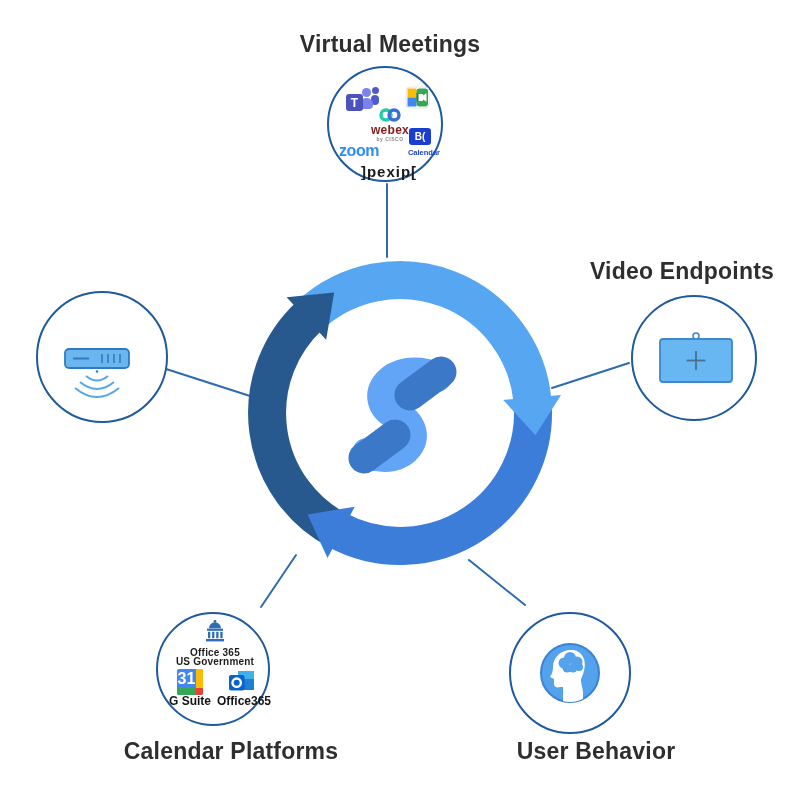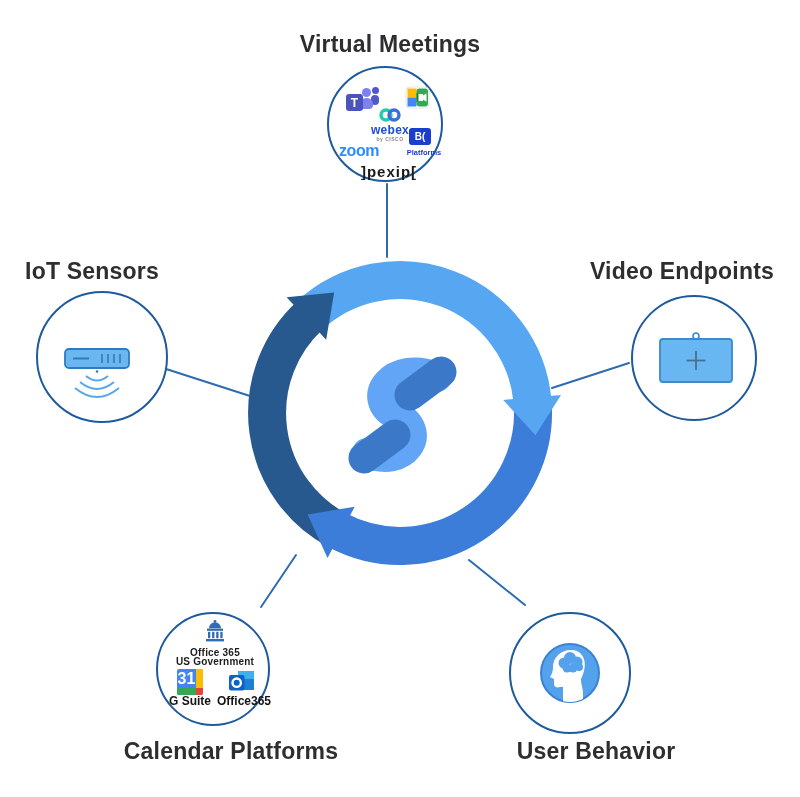--- a/index.html
+++ b/index.html
@@ -7,21 +7,21 @@
           font-family:"Liberation Sans",sans-serif;}
   svg{display:block;}
   .layer{position:absolute;left:0;top:0;}
   .diagram-label{position:absolute;transform:translate(-50%,-50%);font-weight:700;font-size:23px;
                  color:#2e2e31;white-space:nowrap;letter-spacing:.2px;}
   .node-circle{position:absolute;border:2px solid #1d5a9e;border-radius:50%;background:#fff;
                box-sizing:border-box;}
   .abs{position:absolute;}
   .ctr{transform:translate(-50%,-50%);white-space:nowrap;}
   
-  .webex-word{font-weight:700;font-size:12px;color:#1d4ed8;letter-spacing:.3px;}
+  .webex-word{font-weight:700;font-size:12px;color:#7f1d1d;letter-spacing:.3px;}
   .webex-sub{font-weight:700;font-size:5px;color:#8a8a8a;letter-spacing:.5px;}
   .zoom-word{font-weight:700;font-size:16px;color:#2d8cff;letter-spacing:-.5px;padding-left:8px;}
   .bj-word{font-weight:700;font-size:7.5px;color:#1c3ecf;}
   .pexip-word{font-weight:700;font-size:15px;color:#1a1a1a;letter-spacing:1px;}
   
   .teams{width:33px;height:30px;}
   .teams-sq{position:absolute;left:0;top:8px;width:17px;height:17px;background:#4b53bc;border-radius:3px;
             color:#fff;font-size:12px;font-weight:700;display:flex;align-items:center;justify-content:center;}
   .teams-head{position:absolute;left:16px;top:2px;width:9px;height:9px;border-radius:50%;background:#7b83eb;}
   .teams-body{position:absolute;left:14px;top:12px;width:13px;height:11px;border-radius:6px 6px 4px 4px;background:#7b83eb;}
@@ -64,21 +64,20 @@
     <polygon points="-4,-29 -4,29 34,0" fill="#27598f" transform="translate(64.3,57.8) rotate(-43)"></polygon>
   </svg>
 
   <svg class="abs" style="left:340px;top:355px;overflow:visible;" width="126" height="118">
     <path d="M 97,22 C 52,4 24,44 56,60 C 90,77 64,114 27,98" fill="none" stroke="#62a4f5" stroke-width="30" stroke-linecap="round"></path>
     <line x1="70" y1="40" x2="101" y2="17" stroke="#3b79c8" stroke-width="31" stroke-linecap="round"></line>
     <line x1="55" y1="80" x2="24" y2="103" stroke="#3b79c8" stroke-width="31" stroke-linecap="round"></line>
   </svg>
 
   <div class="diagram-label" style="left:390px;top:44px;">Virtual Meetings</div>
-  <div class="diagram-label" style="left:92px;top:271px;">IoT Sensors</div>
   <div class="diagram-label" style="left:682px;top:271px;">Video Endpoints</div>
   <div class="diagram-label" style="left:231px;top:751px;">Calendar Platforms</div>
   <div class="diagram-label" style="left:596px;top:751px;">User Behavior</div>
 
   <div class="node-circle" style="left:327px;top:66px;width:116px;height:116px;">
     <div class="abs teams" style="left:17px;top:18px;">
       <div class="teams-head2"></div>
         <div class="teams-body2"></div>
       <div class="teams-head"></div>
         <div class="teams-body"></div>
@@ -98,21 +97,21 @@
     <svg class="abs" style="left:50px;top:38px;" width="22" height="18" viewBox="0 0 22 18">
       <circle cx="7" cy="9" r="5" fill="none" stroke="#1ecfa5" stroke-width="3.4"></circle>
       <circle cx="15" cy="9" r="5" fill="none" stroke="#3b6fd8" stroke-width="3.4"></circle>
     </svg>
     <div class="abs ctr webex-word" style="left:61px;top:62px;">webex</div>
     <div class="abs ctr webex-sub" style="left:61px;top:71px;">by CISCO</div>
     <div class="abs ctr zoom-word" style="left:26px;top:83px;">zoom</div>
     <div class="abs bj-icon" style="left:80px;top:60px;">
       <span>B(</span>
     </div>
-    <div class="abs ctr bj-word" style="left:95px;top:84px;">Platforms</div>
+    <div class="abs ctr bj-word" style="left:95px;top:84px;">Calendar</div>
     <div class="abs ctr pexip-word" style="left:60px;top:103px;">]pexip[</div>
   </div>
 
   <div class="node-circle" style="left:36px;top:291px;width:132px;height:132px;">
     <svg class="abs" style="left:25px;top:52px;" width="80" height="58" viewBox="0 0 80 58">
       <rect x="2" y="4" width="64" height="19" rx="4" fill="#6cb6f0" stroke="#2e7bc4" stroke-width="1.8"></rect>
       <line x1="10" y1="13.5" x2="26" y2="13.5" stroke="#2e7bc4" stroke-width="2"></line>
       <line x1="39" y1="9" x2="39" y2="18" stroke="#2e7bc4" stroke-width="1.6"></line>
       <line x1="45" y1="9" x2="45" y2="18" stroke="#2e7bc4" stroke-width="1.6"></line>
       <line x1="51" y1="9" x2="51" y2="18" stroke="#2e7bc4" stroke-width="1.6"></line>

